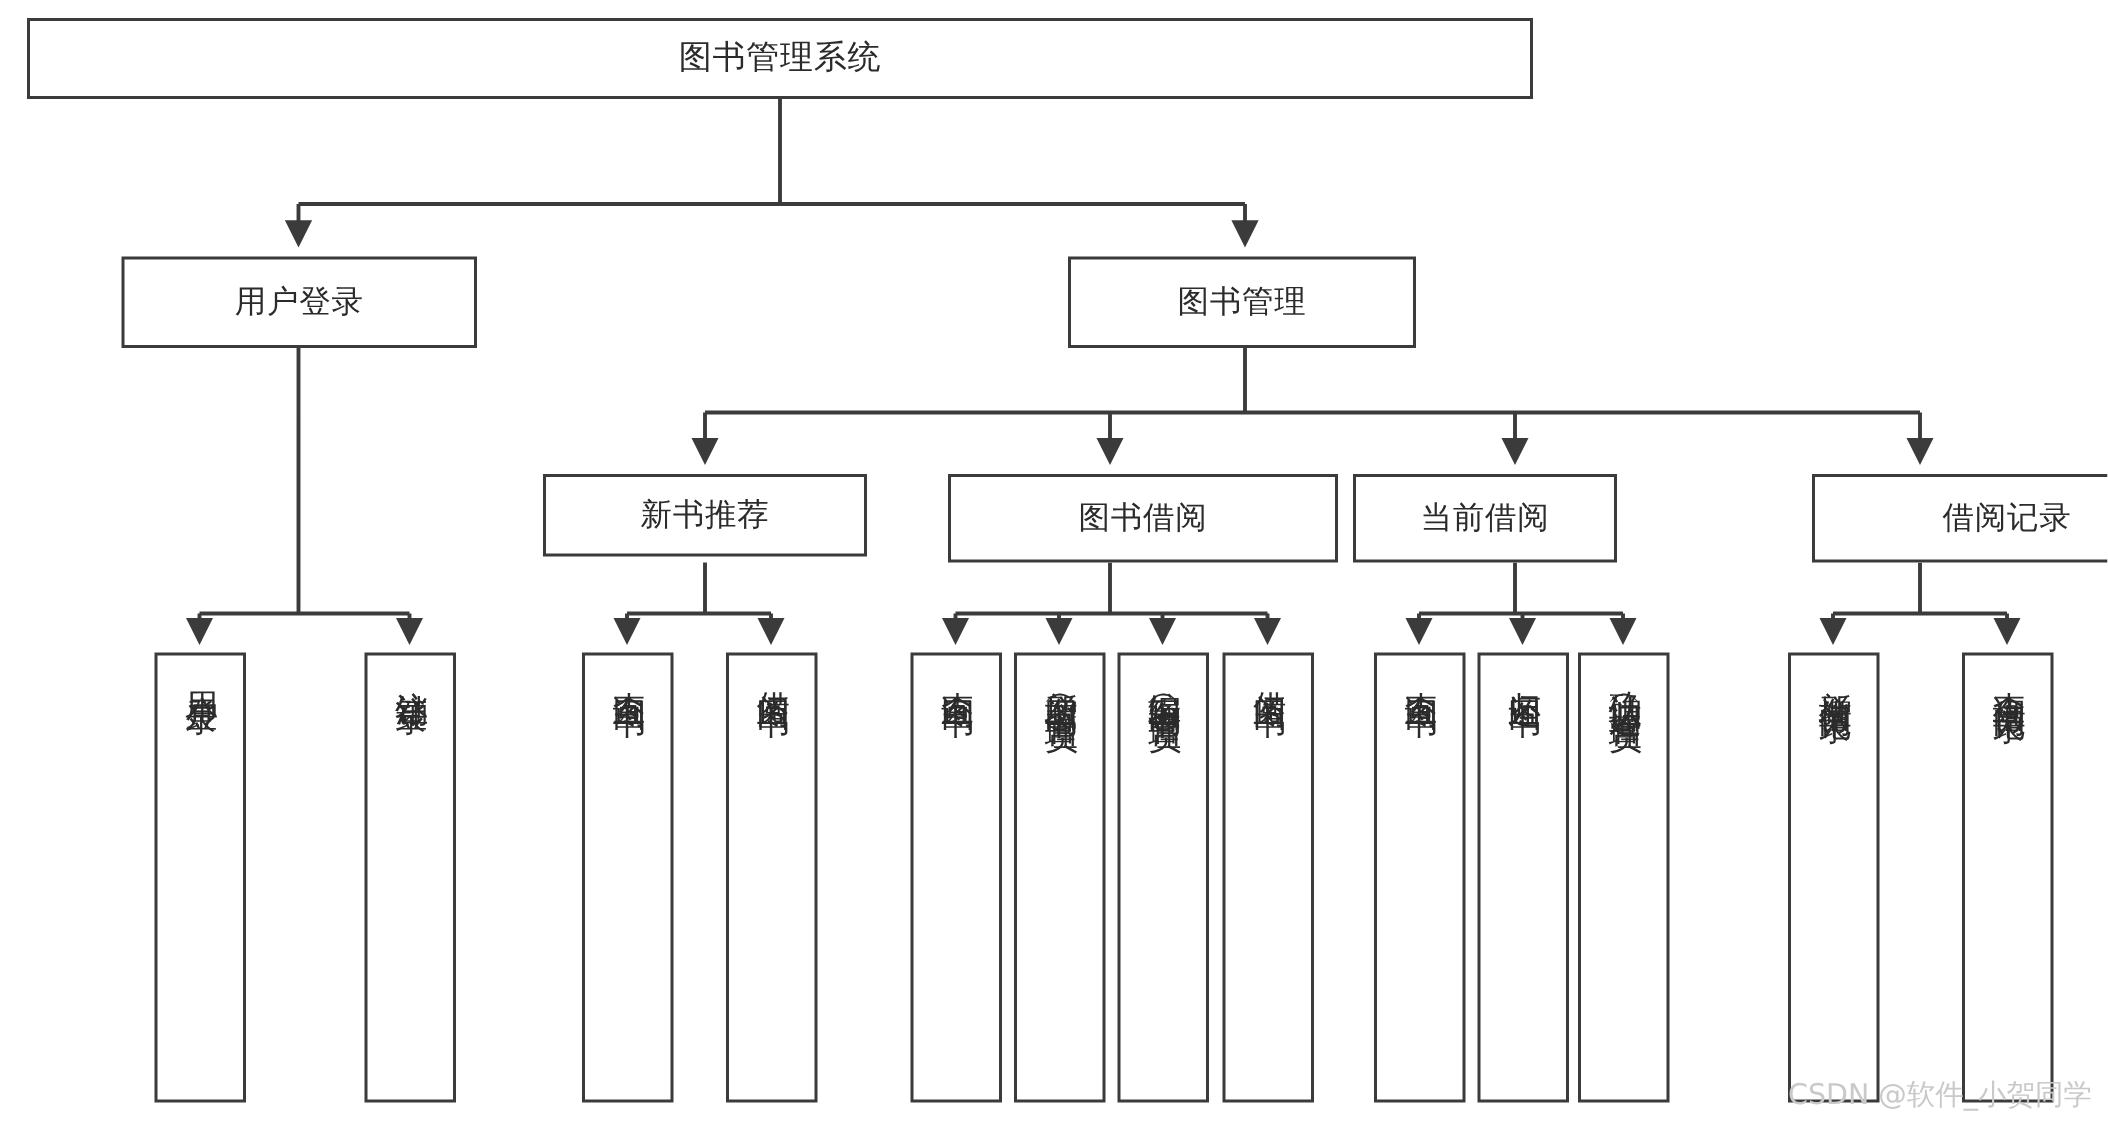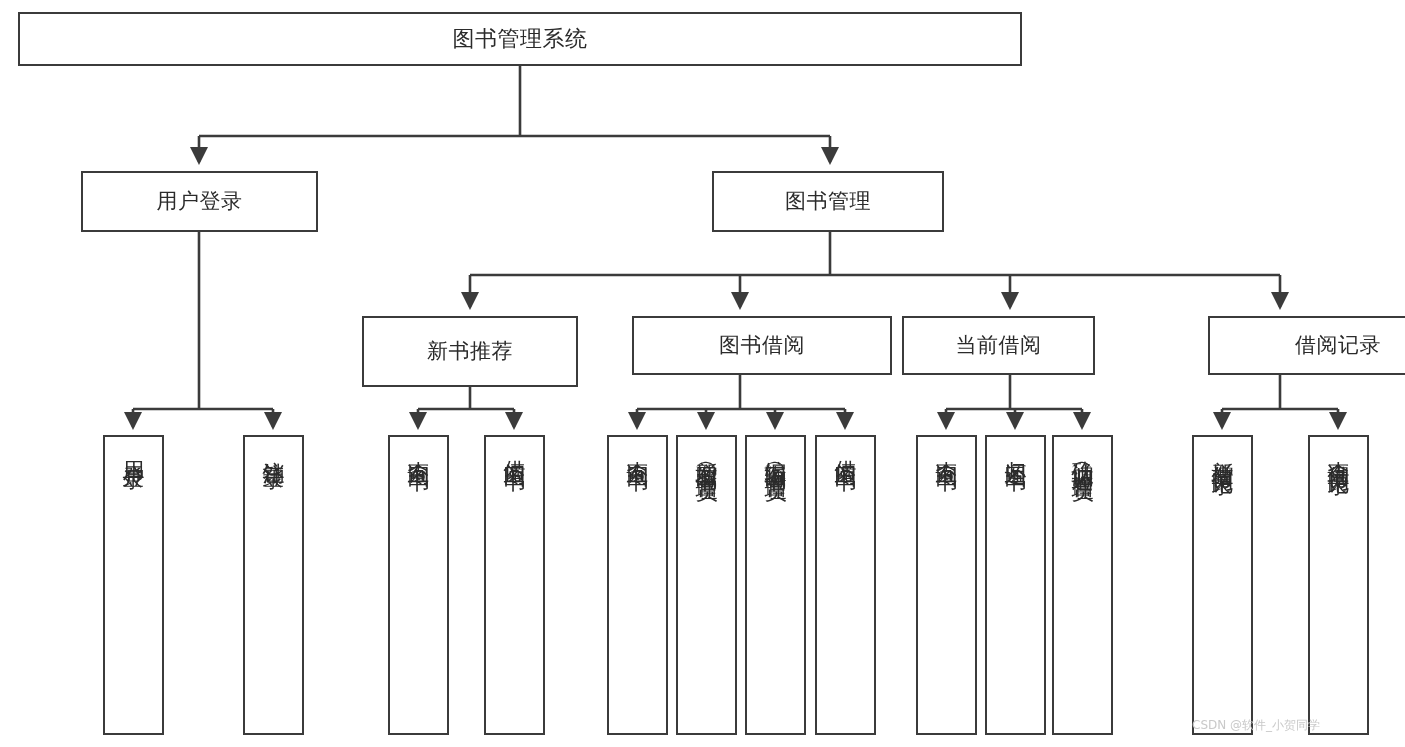--- a/index.html
+++ b/index.html
@@ -58,21 +58,21 @@
     writing-mode: vertical-rl;
     text-orientation: upright;
     font-size: 22px;
     line-height: 1;
     letter-spacing: 3px;
     white-space: nowrap;
   }
   .watermark {
     position: absolute;
     color: #c9c9c9;
-    font-size: 12px;
+    font-size: 19px;
     white-space: nowrap;
     font-family: "DejaVu Sans", "Liberation Sans", sans-serif;
   }
 </style>
 </head>
 <body>
 
 <div id="canvas">
 
   <svg class="wires" viewBox="0 0 1405 747" xmlns="http://www.w3.org/2000/svg">
@@ -131,29 +131,29 @@
   </div>
 
   <div class="node horiz" style="left:81px; top:171px; width:237px; height:61px;">
     <span class="lbl">用户登录</span>
   </div>
 
   <div class="node horiz" style="left:712px; top:171px; width:232px; height:61px;">
     <span class="lbl">图书管理</span>
   </div>
 
-  <div class="node horiz" style="left:362px; top:316px; width:216px; height:71px;">
+  <div class="node horiz" style="left:362px; top:316px; width:216px; height:55px;">
     <span class="lbl">新书推荐</span>
   </div>
 
   <div class="node horiz" style="left:632px; top:316px; width:260px; height:59px;">
     <span class="lbl">图书借阅</span>
   </div>
 
-  <div class="node horiz" style="left:902px; top:316px; width:193px; height:59px;">
+  <div class="node horiz" style="left:902px; top:316px; width:176px; height:59px;">
     <span class="lbl">当前借阅</span>
   </div>
 
   <div class="node horiz" style="left:1172px; top:316px; width:260px; height:59px;margin-left:36px;">
     <span class="lbl">借阅记录</span>
   </div>
 
   <div class="node vert" style="left:103px; top:435px; width:61px; height:300px;">
     <span class="lbl">用户登录</span>
   </div>

